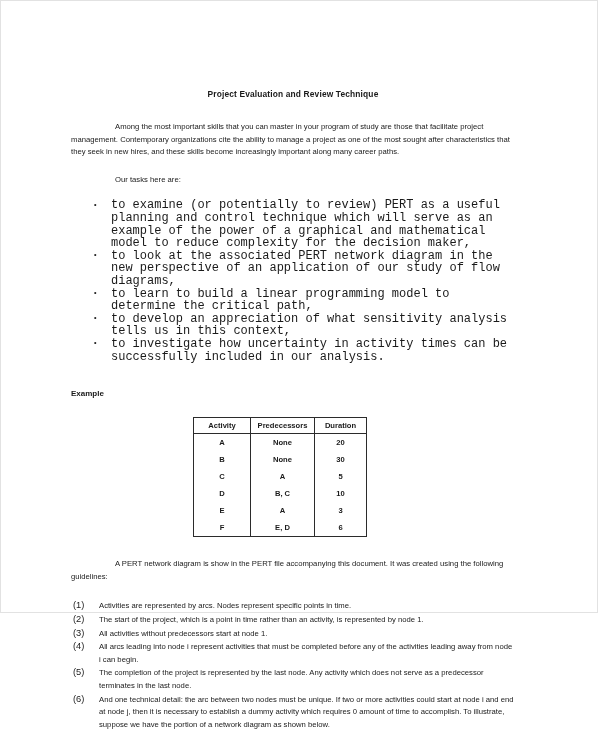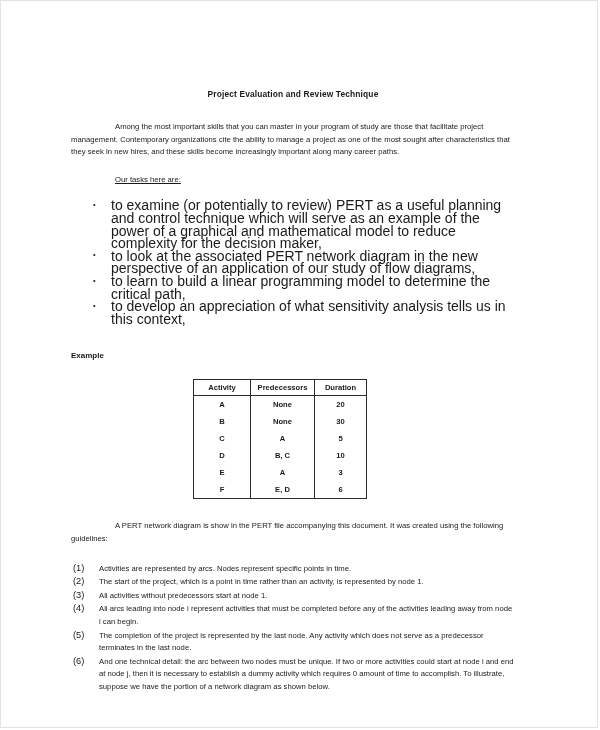--- a/index.html
+++ b/index.html
@@ -12,21 +12,21 @@
     width: 600px;
     height: 730px;
     overflow: hidden;
     font-family: "Liberation Sans", sans-serif;
     color: #1a1a1a;
   }
 
   .page {
     position: relative;
     width: 598px;
-    height: 728px;
+    height: 613px;
     box-sizing: border-box;
     background: #ffffff;
     border: 1px solid #e2e2e2;
   }
 
   .content {
     position: absolute;
     left: 70px;
     top: 0;
     width: 444px;
@@ -50,34 +50,34 @@
   }
 
   .para-intro {
     padding-top: 22px;
     text-indent: 44px;
   }
 
   .para-tasks {
     padding-top: 15px;
     text-indent: 44px;
-    text-decoration: underline;
   }
 
   ul.bullets {
     margin: 0;
     padding: 13px 0 0 0;
     list-style: none;
   }
   ul.bullets > li {
     position: relative;
     padding-left: 40px;
-    font-size: 14px;
+    font-size: 12px;
     line-height: 12.6px;
     margin-bottom: 0;
+    font-family: Liberation Mono, monospace;
   }
   ul.bullets > li::before {
     content: "\2022";
     position: absolute;
     left: 22px;
     top: -0.5px;
     font-size: 7.5px;
     line-height: 12.6px;
   }
 
@@ -158,20 +158,21 @@
 
     <p class="para para-intro">Among the most important skills that you can master in your program of study are those that facilitate project management.  Contemporary organizations cite the ability to manage a project as one of the most sought after characteristics that they seek in new hires, and these skills become increasingly important along many career paths.</p>
 
     <p class="para para-tasks">Our tasks here are:</p>
 
     <ul class="bullets">
       <li>to examine (or potentially to review) PERT as a useful planning and control technique which will serve as an example of the power of a graphical and mathematical model to reduce complexity for the decision maker,</li>
       <li>to look at the associated PERT network diagram in the new perspective of an application of our study of flow diagrams,</li>
       <li>to learn to build a linear programming model to determine the critical path,</li>
       <li>to develop an appreciation of what sensitivity analysis tells us in this context,</li>
+      <li>to investigate how uncertainty in activity times can be successfully included in our analysis.</li>
     </ul>
 
     <span class="heading-example">Example</span>
 
     <div class="table-wrap">
       <table class="activity-table">
         <colgroup>
           <col class="c-activity">
           <col class="c-pred">
           <col class="c-dur">

